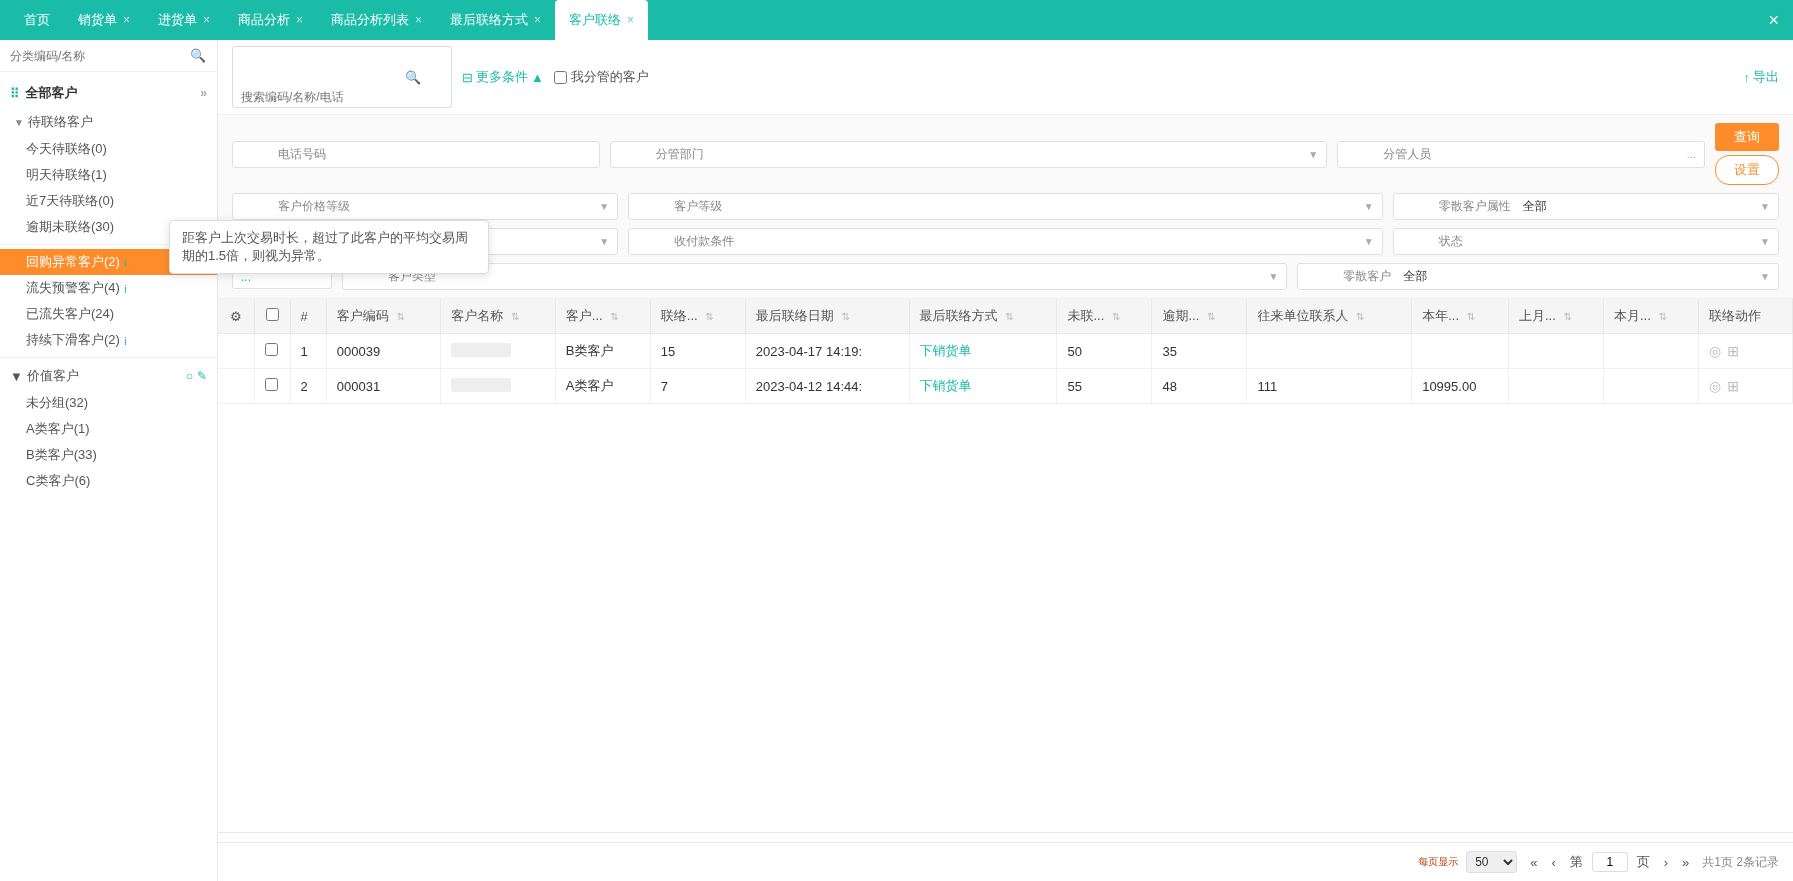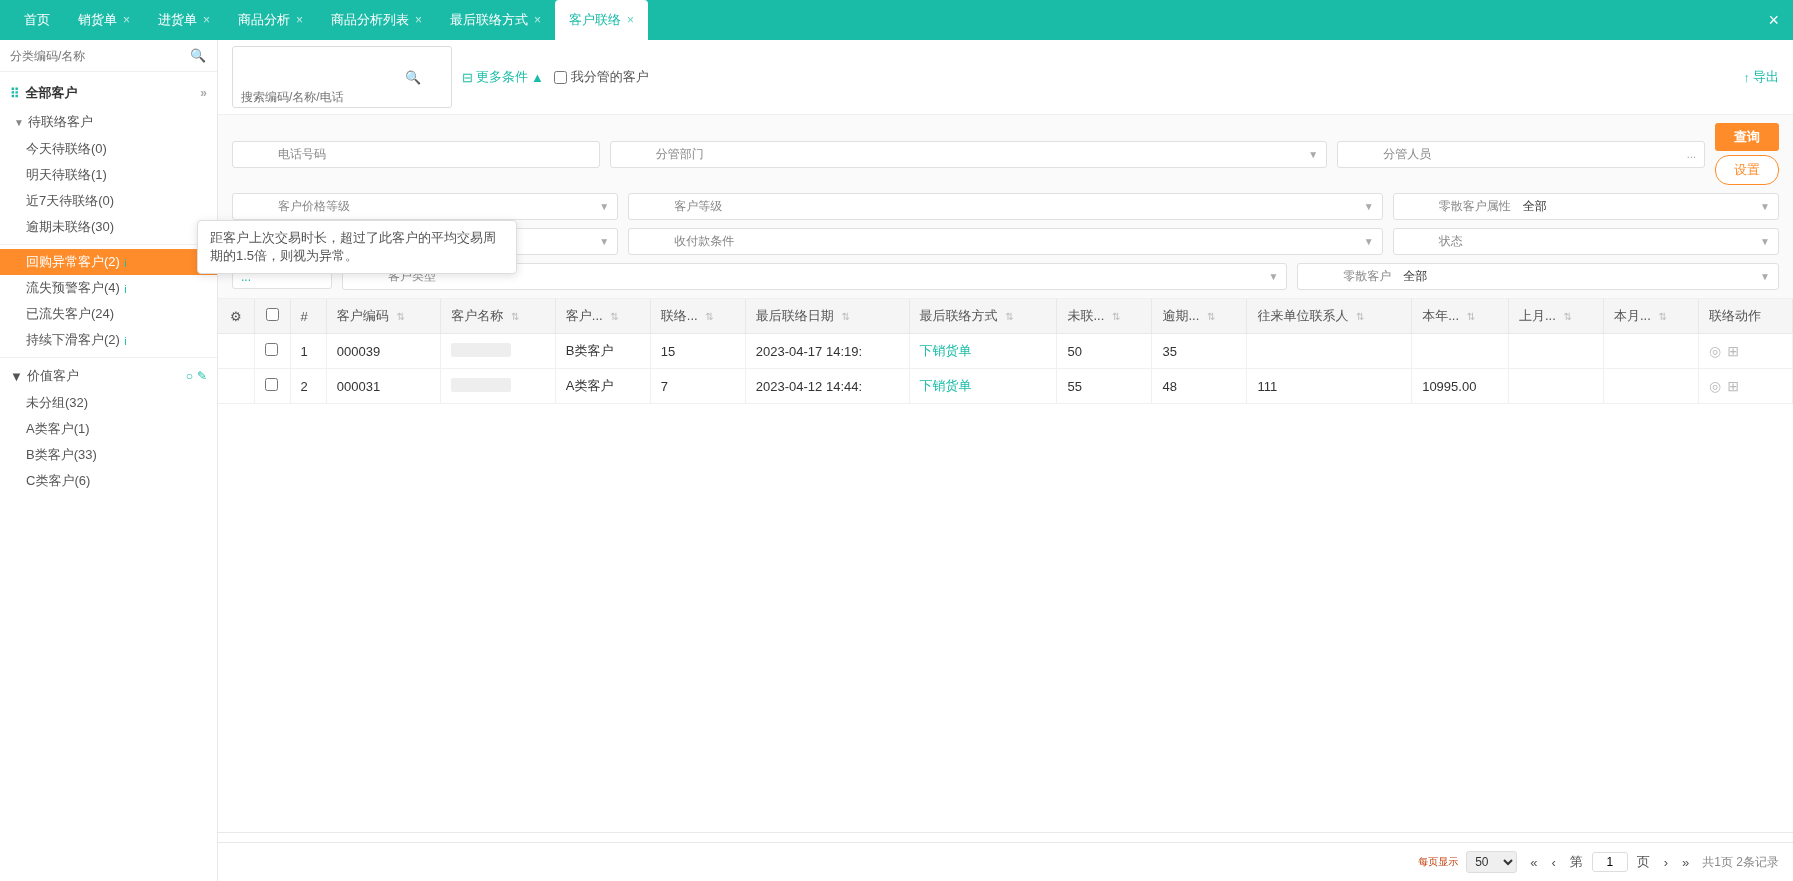--- a/index.html
+++ b/index.html
@@ -123,21 +123,21 @@
       background: #fff; cursor: pointer;
     }
     .filter-field-label { color: #888; font-size: 12px; flex-shrink: 0; margin-left: 37px; }
     .filter-field-arrow { color: #aaa; font-size: 10px; margin-left: auto; }
     .filter-field-wide { flex: 2; }
     .filter-btn-group {
       display: flex; flex-direction: column; gap: 4px; flex-shrink: 0;
     }
     .btn-query {
       background: #ff8c2a; color: #fff; border: none; border-radius: 3px;
-      padding: 5px 18px; cursor: pointer; font-size: 13px; font-weight: bold;
+      padding: 5px 18px; cursor: pointer; font-size: 13px;
     }
     .btn-settings {
       background: #fff; color: #ff8c2a; border: 1px solid #ff8c2a;
       border-radius: 14px; padding: 5px 18px; cursor: pointer; font-size: 13px;
     }
     .filter-field-all { color: #333; font-size: 12px; }
     .filter-more { color: #1abca8; cursor: pointer; font-size: 12px; }
 
     
     .table-area {
@@ -184,21 +184,21 @@
     }
     .total-info { color: #888; font-size: 12px; }
 
     
     .table-area::-webkit-scrollbar { height: 8px; width: 8px; }
     .table-area::-webkit-scrollbar-track { background: #f1f1f1; }
     .table-area::-webkit-scrollbar-thumb { background: #ccc; border-radius: 4px; }
 
     
     .tooltip-box {
-      position: absolute; left: 197px; top: 220px;
+      position: absolute; left: 169px; top: 220px;
       background: #fff; border: 1px solid #ddd; border-radius: 4px;
       padding: 8px 12px; font-size: 12px; color: #555;
       box-shadow: 0 2px 8px rgba(0,0,0,0.12); z-index: 100; max-width: 320px;
     }
 
     
     .h-scroll-wrapper {
       overflow-x: auto; overflow-y: hidden; height: 10px;
       border-top: 1px solid #e8e8e8;
     }

